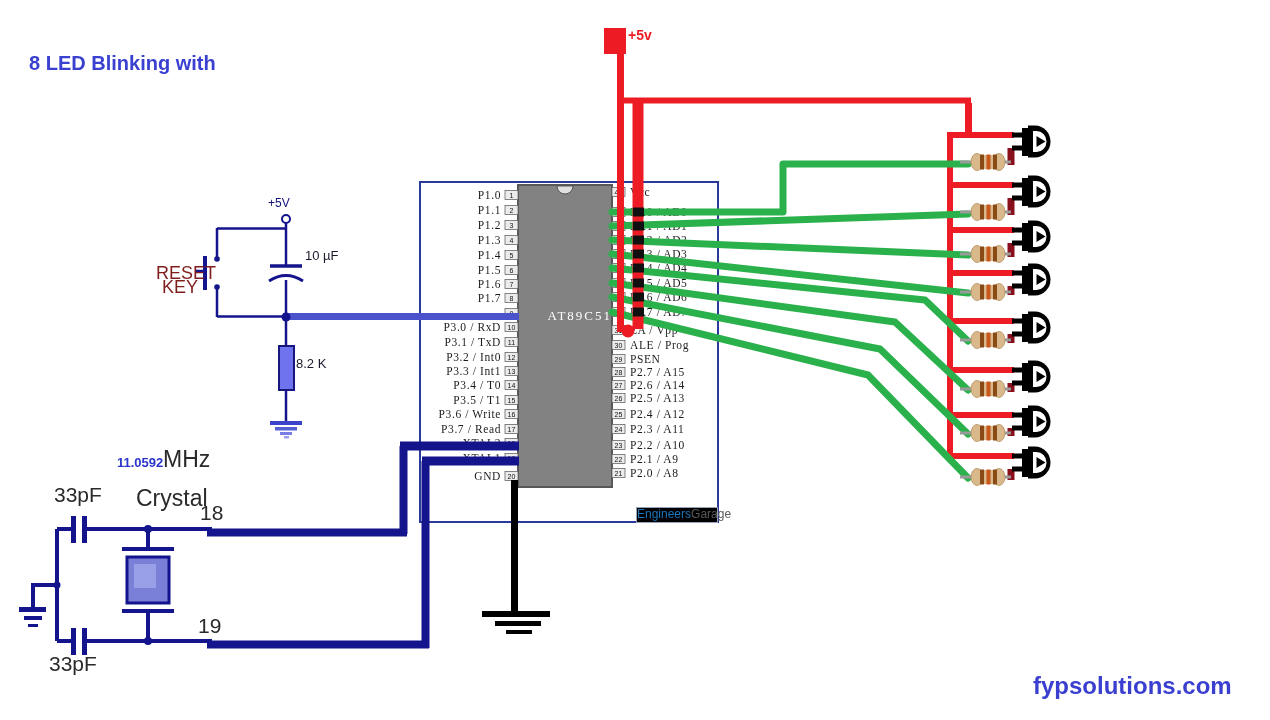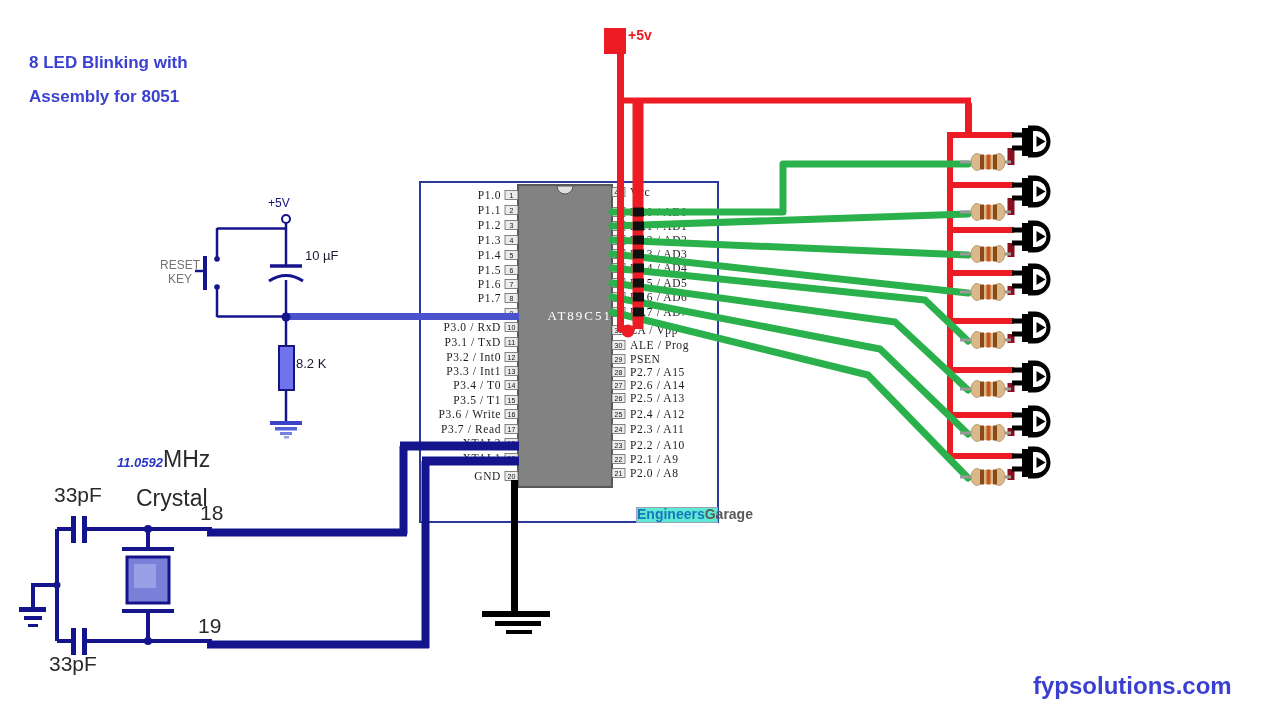--- a/index.html
+++ b/index.html
@@ -1,31 +1,31 @@
 <!DOCTYPE html>
 <html><head>
 <meta charset="utf-8">
 <style>
   html,body{margin:0;padding:0;background:#fff;}
   .stage{position:relative;width:1270px;height:720px;background:#ffffff;overflow:hidden;
          font-family:"Liberation Sans",sans-serif;}
   svg{position:absolute;left:0;top:0;}
   .t{position:absolute;white-space:nowrap;}
-  .title{font-weight:bold;font-size:17px;line-height:34px;color:#3a41d1;}
+  .title{font-weight:bold;font-size:20px;line-height:34px;color:#3a41d1;}
   .power{font-weight:bold;font-size:14px;color:#ed1c24;}
   .rvcc{font-size:12px;color:#10107a;}
-  .rkey{font-size:12px;line-height:14px;color:#737373;width:48px;text-align:center;}
+  .rkey{font-size:18px;line-height:14px;color:#7f1d1d;width:48px;text-align:center;margin-top:8px;}
   .cval{font-size:13px;color:#1a1a2e;}
-  .xfreq{font-weight:bold;font-size:13px;color:#2a35cc;font-style:italic;}
+  .xfreq{font-weight:bold;font-size:13px;color:#2a35cc;}
   .xbig{font-size:23px;color:#2a2a2a;}
   .xpin{font-size:21px;color:#2a2a2a;}
   .icname{width:94px;text-align:right;font-family:"Liberation Serif",serif;
           font-size:13px;letter-spacing:2px;color:#ffffff;}
-  .brand{width:80px;height:14px;border:1px solid #98a2b8;background:#5eead4;
-         font-size:14px;font-weight:bold;text-align:center;line-height:13px;}
+  .brand{width:80px;height:14px;border:1px solid #98a2b8;background:#000000;
+         font-size:12px;font-weight:normal;text-align:center;line-height:13px;}
   .brand .b1{color:#1b75bb;}
   .brand .b2{color:#5a5a5a;}
   .footer{font-weight:bold;font-size:24px;color:#3a3fd0;}
 </style>
 </head>
 <body>
 
 <div class="stage">
 
   <svg id="schem" width="1270" height="720" viewBox="0 0 1270 720">
@@ -355,21 +355,20 @@
       <ellipse cx="977" cy="477" rx="6" ry="8.5" fill="#d9b98c" stroke="#b08d5a" stroke-width="0.8"></ellipse>
       <ellipse cx="999" cy="477" rx="6" ry="8.5" fill="#d9b98c" stroke="#b08d5a" stroke-width="0.8"></ellipse>
       <rect x="975" y="470" width="26" height="14" fill="#d9b98c" rx="3"></rect>
       <rect x="980" y="469.5" width="4" height="15" fill="#8a4a16"></rect>
       <rect x="986.5" y="469.5" width="4" height="15" fill="#c8571a"></rect>
       <rect x="993" y="469.5" width="4" height="15" fill="#8a4a16"></rect>
     </svg>
 
   <div class="t title" style="left:29px;top:46px;">
     <div>8 LED Blinking with</div>
-    <div>Assembly for 8051</div>
   </div>
 
   <div class="t power" style="left:628px;top:27px;">+5v</div>
 
   <div class="t rvcc" style="left:268px;top:196px;">+5V</div>
 
   <div class="t rkey" style="left:156px;top:258px;">
     <div>RESET</div>
     <div>KEY</div>
   </div>

